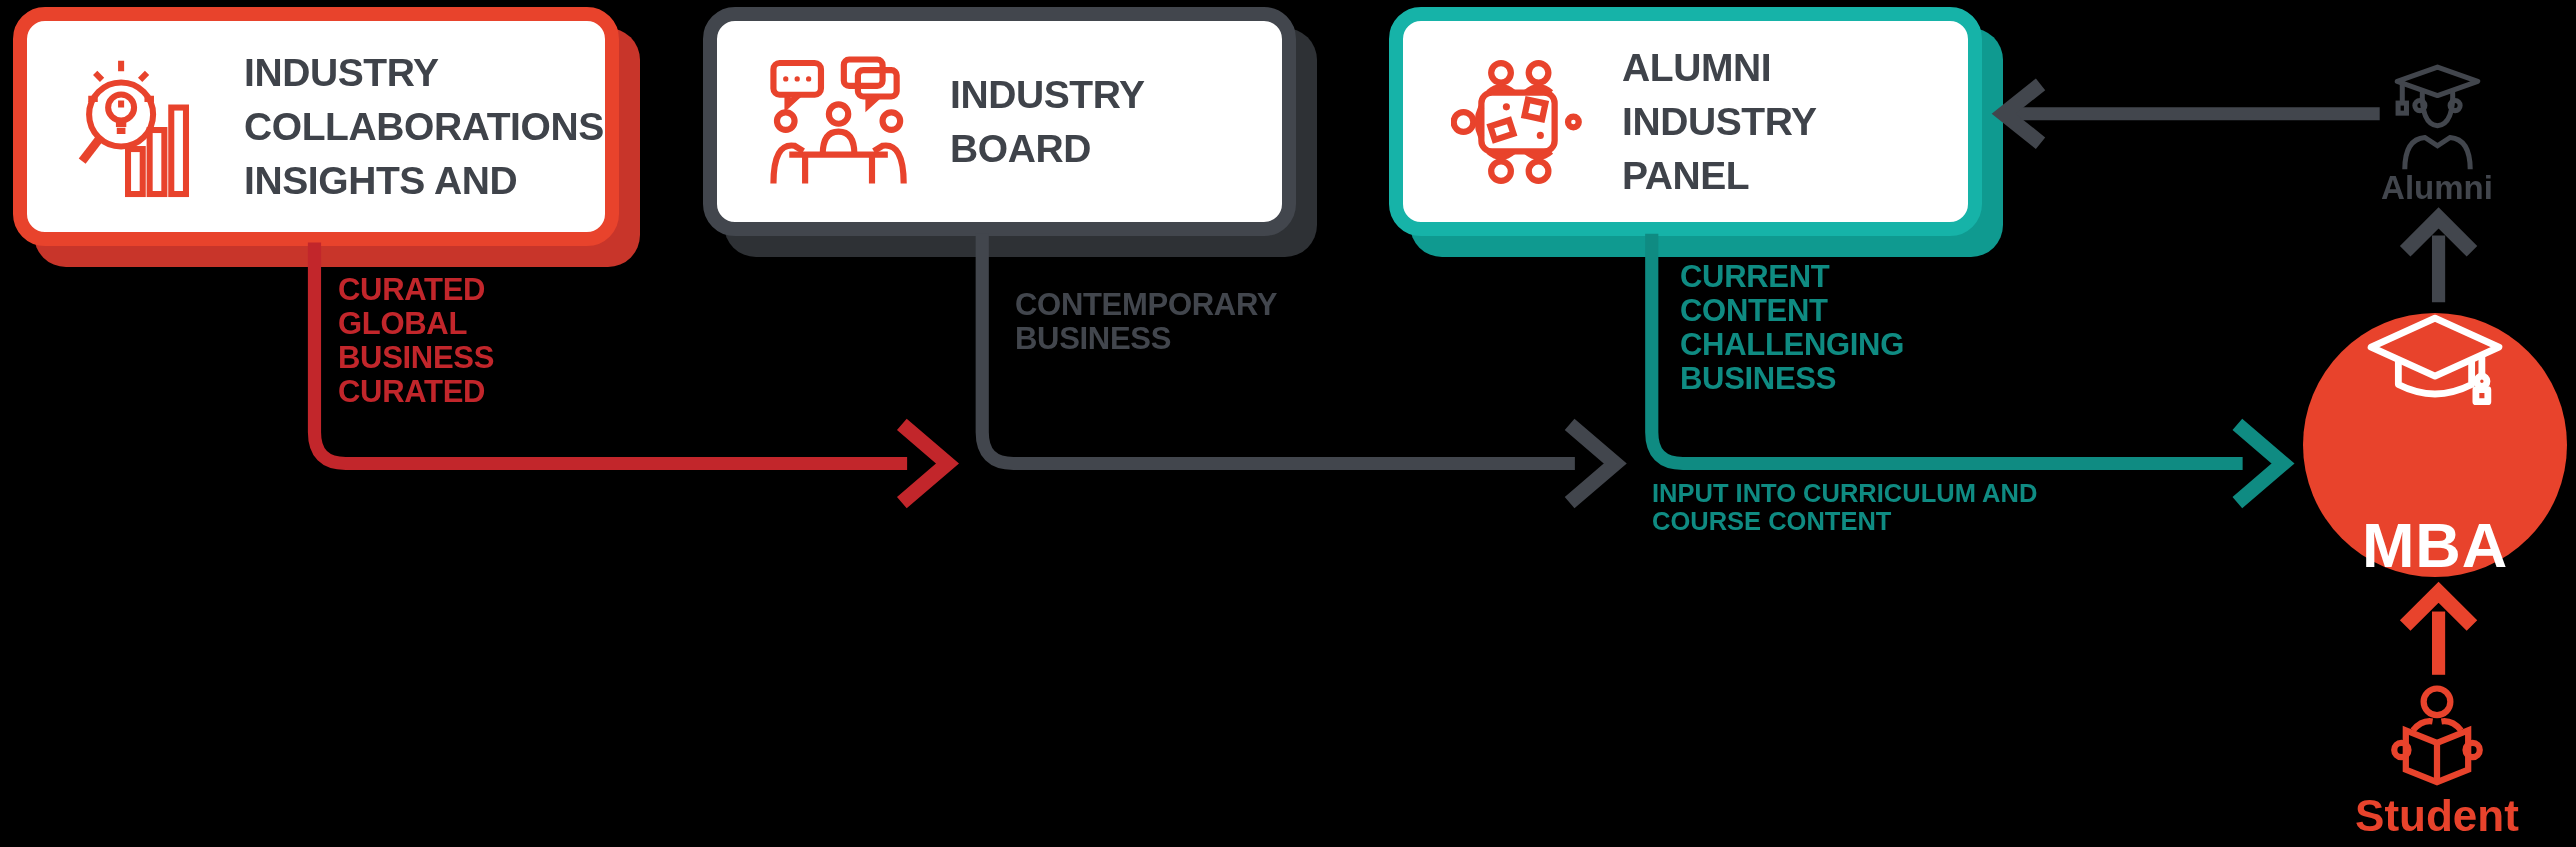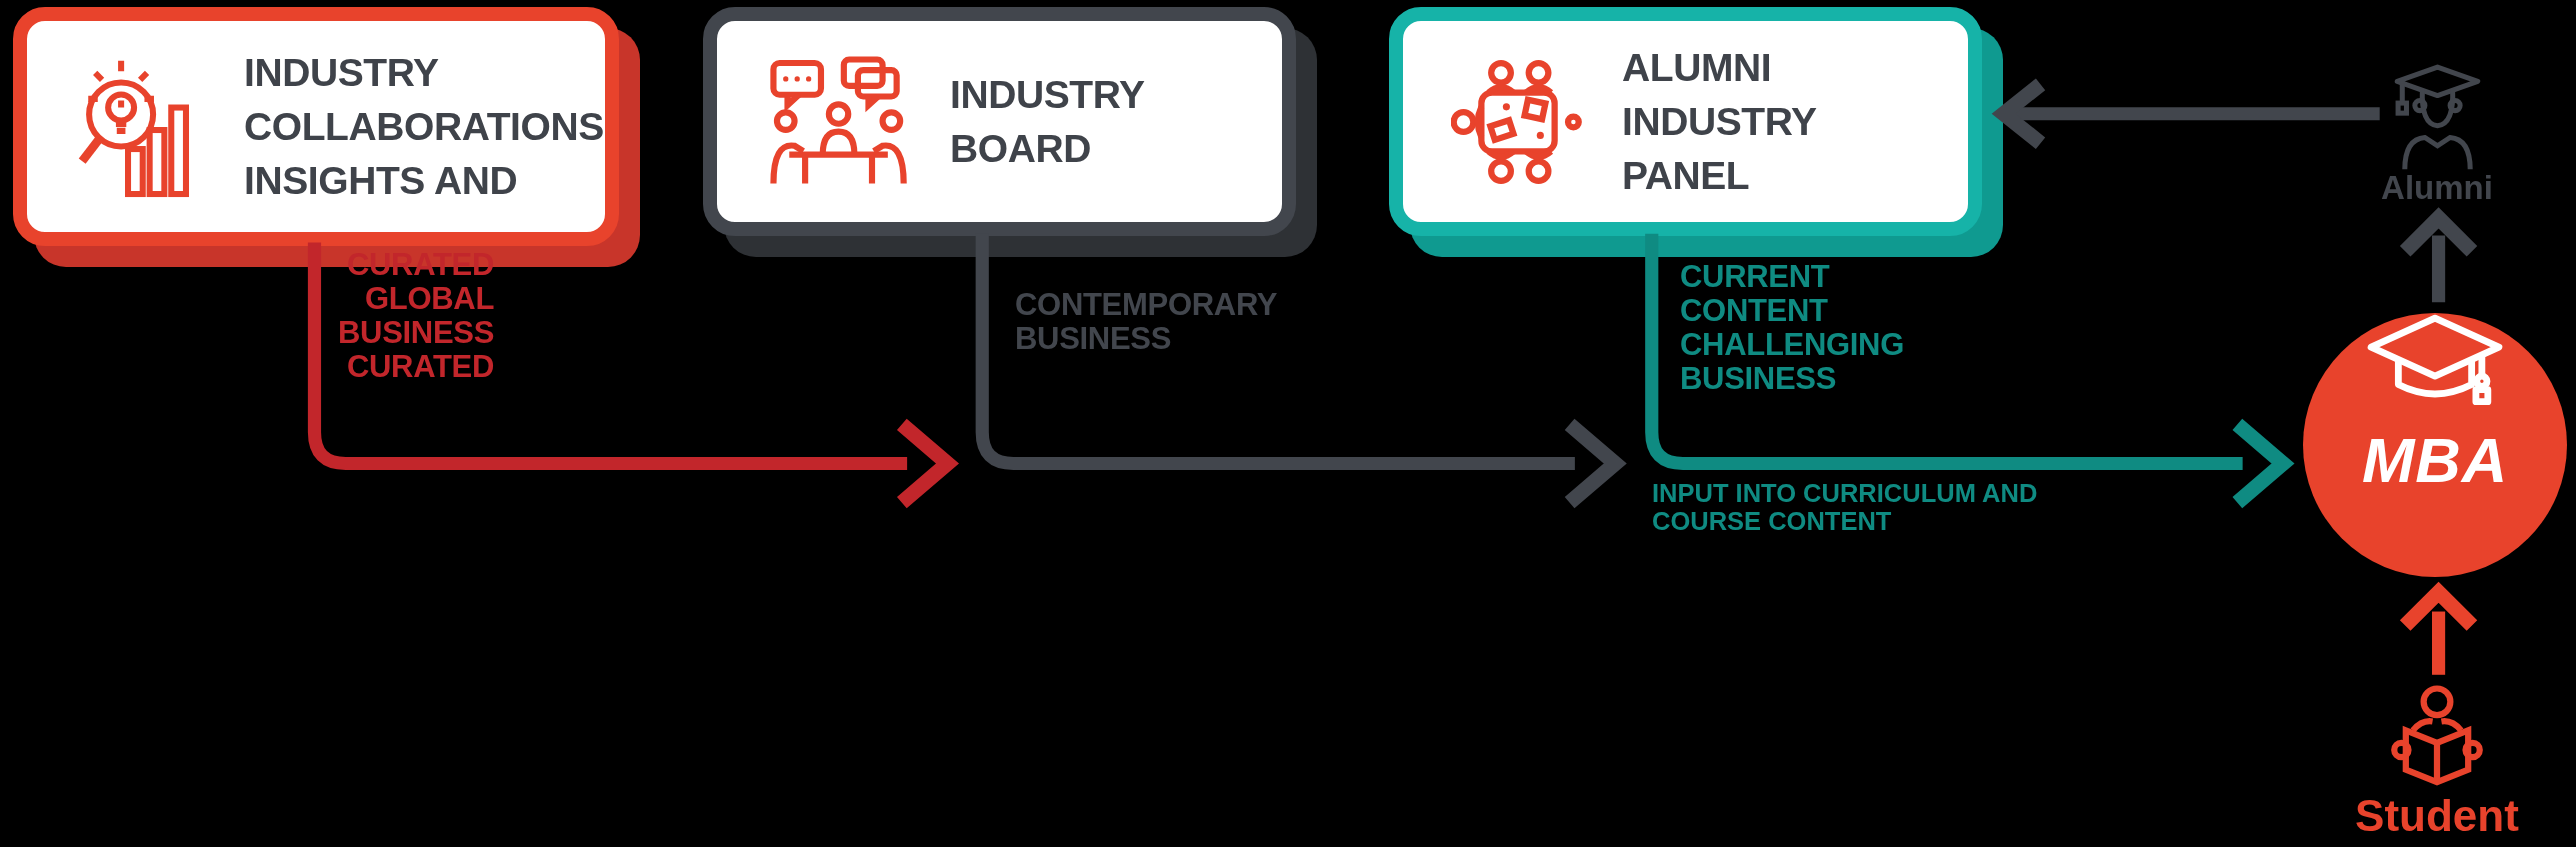--- a/index.html
+++ b/index.html
@@ -29,34 +29,34 @@
   .box-advisory{left:703px;width:593px;height:229px;border-color:var(--charcoal,#42464D);
        box-shadow:21px 21px 0 0 var(--charcoal-shadow,#2E3135);}
   .box-panel{left:1389px;width:593px;height:229px;border-color:var(--teal,#16B3A8);
        box-shadow:21px 21px 0 0 var(--teal-shadow,#0F9A90);}
   .box .icon{flex:0 0 auto;color:var(--red,#E8432C);}
   .box-title{font-weight:bold;font-size:39px;line-height:54px;letter-spacing:-0.4px;color:var(--charcoal-text,#3F434A);}
   .box-title span{display:block;}
 
   .caption{position:absolute;font-weight:bold;font-size:31px;line-height:34px;letter-spacing:-0.3px;z-index:2;}
   .caption span{display:block;}
-  .caption-research{left:338px;top:248px;color:var(--red-dark,#C2262B);text-align:right;}
+  .caption-research{left:338px;top:273px;color:var(--red-dark,#C2262B);}
   .caption-trends{left:1015px;top:260px;color:var(--charcoal,#42464D);margin-top:28px;}
   .caption-issues{left:1680px;top:260px;color:var(--teal-dark,#0F8B82);}
   .note{position:absolute;left:1652px;top:479px;font-weight:bold;font-size:25.5px;line-height:28px;
         color:var(--teal-dark,#0F8B82);z-index:2;}
   .note span{display:block;}
 
   .figure{position:absolute;z-index:2;}
   .alumni-figure{left:2384px;top:62px;width:107px;height:109px;color:var(--charcoal,#42464D);}
   .alumni-label{position:absolute;left:2349px;top:169px;width:176px;text-align:center;font-weight:bold;
         font-size:33px;color:var(--charcoal,#42464D);z-index:2;}
   .mba-circle{position:absolute;left:2303px;top:313px;width:264px;height:264px;border-radius:50%;
         background:var(--red,#E8432C);display:flex;flex-direction:column;align-items:center;
-        justify-content:flex-start;gap:18px;z-index:2;font-style:italic;}
+        justify-content:space-between;gap:18px;z-index:2;}
   .mba-circle .icon{color:var(--white,#fff);}
   .mba-label{font-weight:bold;font-size:63px;letter-spacing:0.9px;color:var(--white,#fff);line-height:1;}
   .student-figure{left:2388px;top:682px;width:98px;height:111px;color:var(--red,#E8432C);}
   .student-label{position:absolute;left:2349px;top:791px;width:176px;text-align:center;font-weight:bold;
         font-size:44px;color:var(--red,#E8432C);z-index:2;}
   .icon svg{display:block;width:100%;height:100%;}
 </style>
 </head>
 <body>
 

